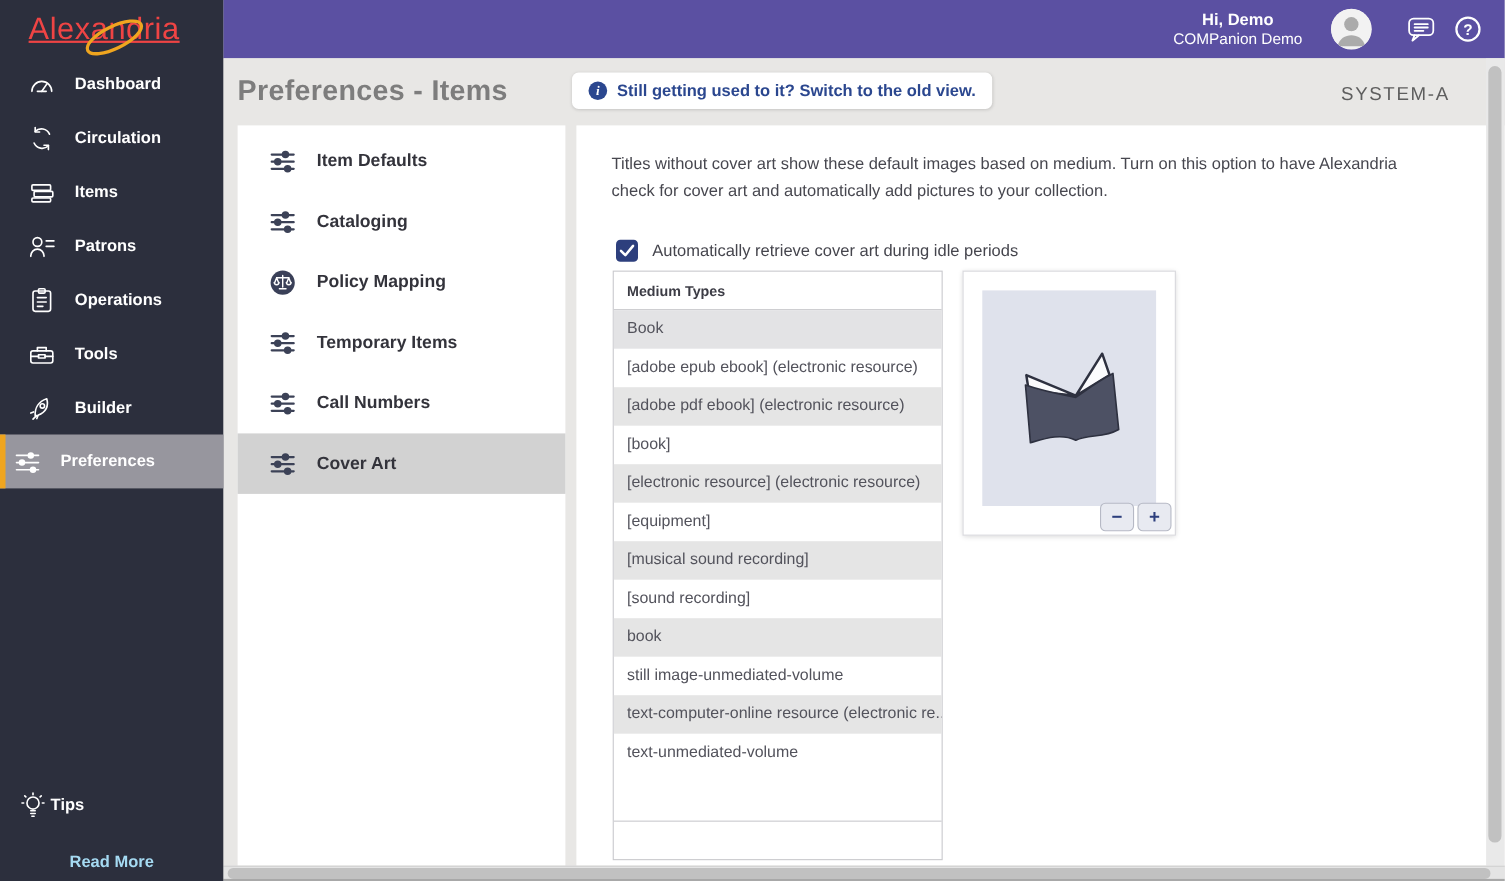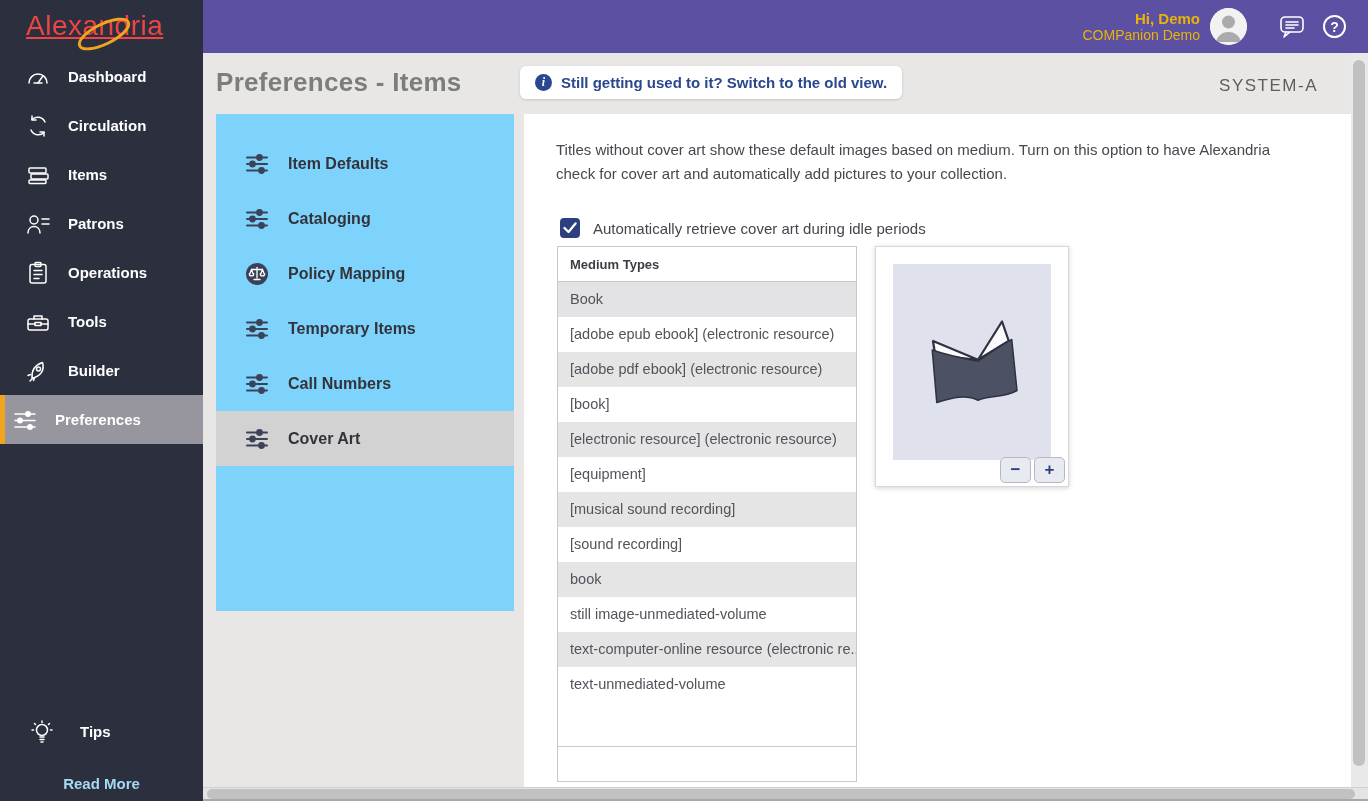--- a/index.html
+++ b/index.html
@@ -17,31 +17,31 @@
   .nav-item { height:49px; display:flex; align-items:center; gap:17px;
               padding-left:24px; color:#fff; font-size:15px; font-weight:700;
               cursor:pointer; }
   .nav-item.active { background:#97969e; border-left:5px solid #efa51f;
                      padding-left:6px; }
   .nav-icon { width:27px; height:27px; display:flex; align-items:center;
               justify-content:center; flex:0 0 27px; }
   .nav-icon svg { stroke:#fff; fill:none; stroke-width:1.5; stroke-linecap:round;
                   stroke-linejoin:round; }
   .tips-item { position:absolute; left:0; bottom:45px; width:100%; height:49px;
-               display:flex; align-items:center; gap:25px; padding-left:28px;
+               display:flex; align-items:center; gap:3px; padding-left:16px;
                color:#fff; font-size:15px; font-weight:700; cursor:pointer; }
   .read-more { position:absolute; left:0; bottom:9px; width:100%;
                text-align:center; color:#a5daf2; font-size:15px; font-weight:700;
                cursor:pointer; }
 
   
   .topbar { position:absolute; left:203px; top:0; width:1165px; height:53px;
             background:#5b50a2; display:flex; align-items:center;
             justify-content:flex-end; padding-right:18px; }
-  .user-block { text-align:right; color:#eab308; margin-right:10px; line-height:17px; }
+  .user-block { text-align:center; color:#ffffff; margin-right:26px; line-height:17px; }
   .user-greeting { font-size:15px; font-weight:800; }
   .user-account  { font-size:14px; }
   .avatar { width:37px; height:37px; border-radius:50%; background:#f2f2f2;
             overflow:hidden; flex:0 0 37px; }
   .topbar-icon { width:26px; height:26px; display:flex; align-items:center;
                  justify-content:center; cursor:pointer; }
   .chat { margin-left:32px; }
   .help { margin-left:18px; margin-right:4px; width:23px; height:23px;
           border:2px solid #fff; border-radius:50%; color:#fff; font-size:14px;
           font-weight:700; }
@@ -56,21 +56,21 @@
             padding:0 15px; box-shadow:0 1px 3px rgba(0,0,0,.15); cursor:pointer; }
   .info-icon { width:17px; height:17px; border-radius:50%; background:#2b478f;
                color:#fff; font:italic 700 12px "Liberation Serif", serif;
                display:flex; align-items:center; justify-content:center; }
   .banner-text { color:#2b478f; font-size:15px; font-weight:700; }
   .system-label { position:absolute; right:50px; top:23px; font-size:17px;
                   color:#5e5e5e; letter-spacing:1.5px; }
 
   
   .subnav-panel { position:absolute; left:13px; top:61px; width:298px;
-                  height:497px; background:#7dd3fc; padding-top:22px; }
+                  height:673px; background:#ffffff; padding-top:5px; }
   .subnav-item { height:55px; display:flex; align-items:center; gap:19px;
                  padding-left:29px; font-size:16px; font-weight:700;
                  color:#33333b; cursor:pointer; }
   .subnav-item.active { background:#d2d2d2; }
   .subnav-icon { width:24px; height:24px; flex:0 0 24px; display:flex;
                  align-items:center; justify-content:center; }
   .subnav-icon svg { stroke:#3c4257; fill:none; stroke-width:2;
                      stroke-linecap:round; }
 
   

